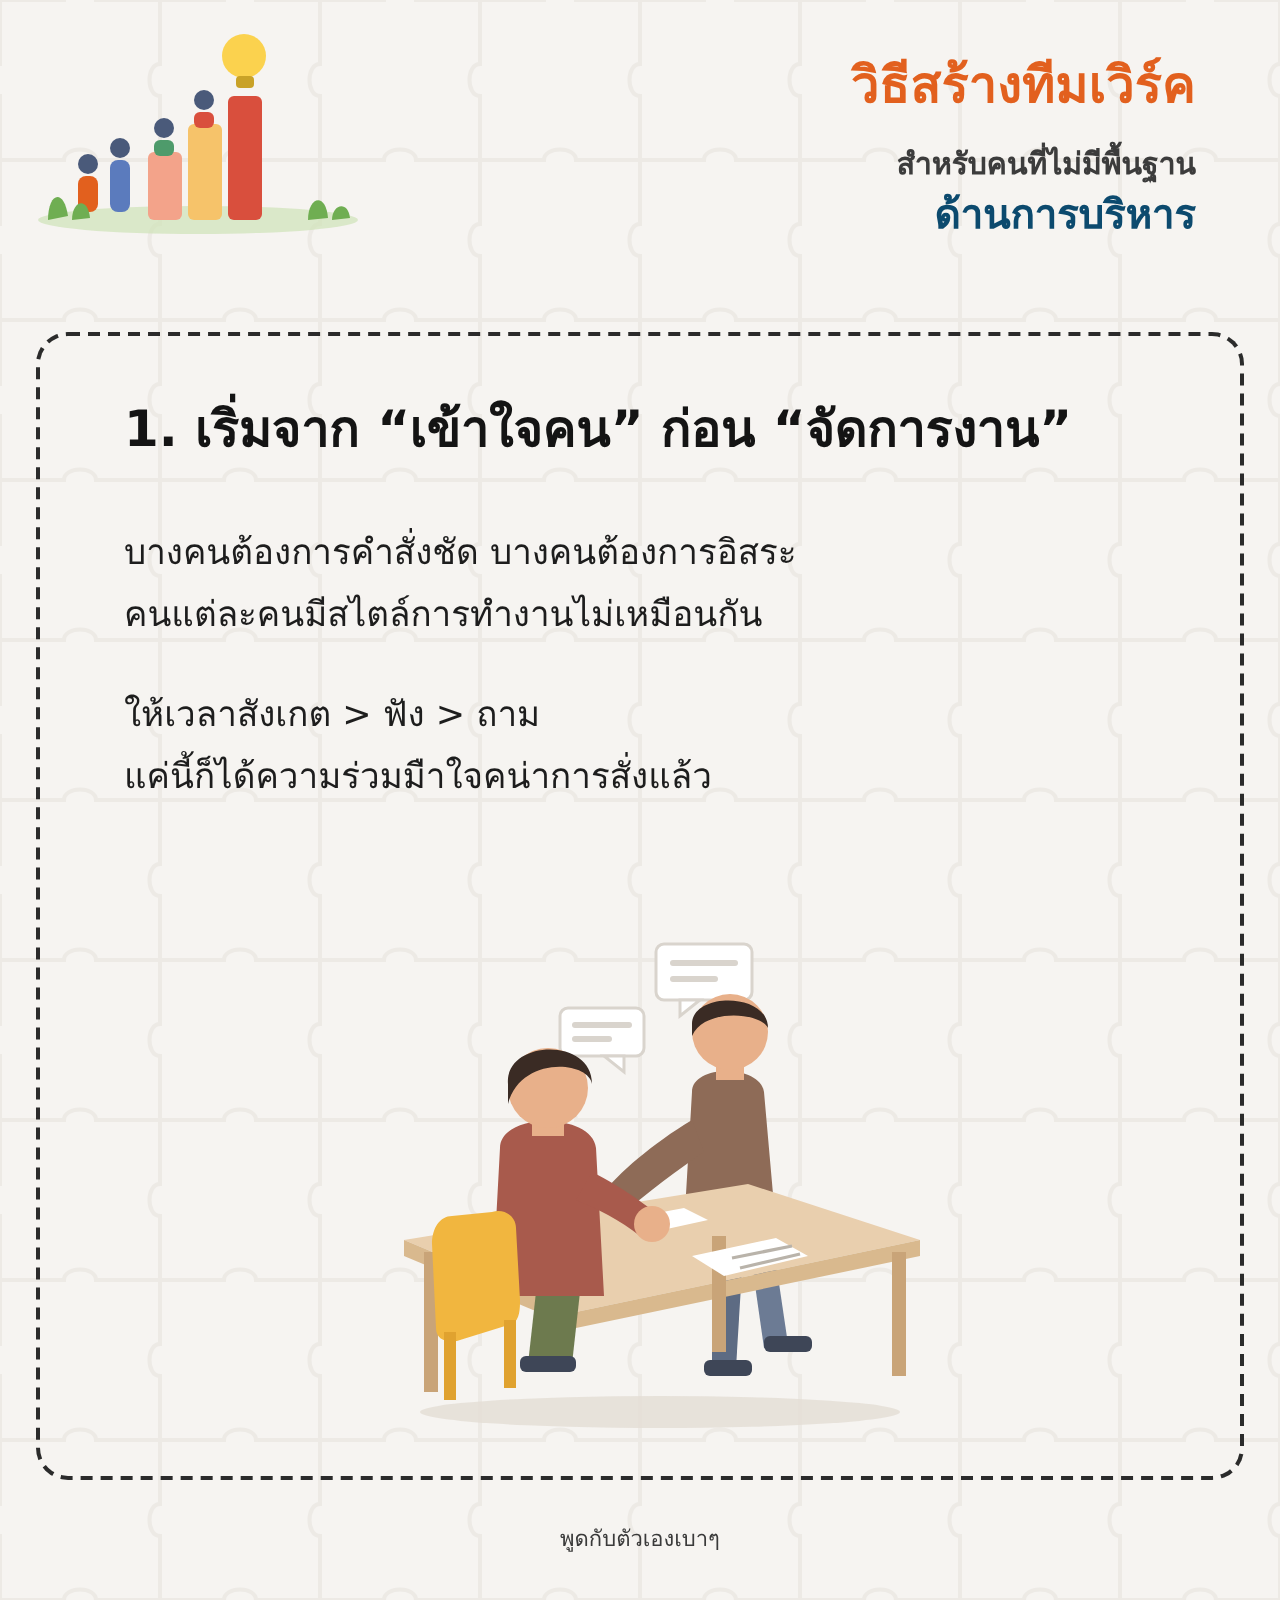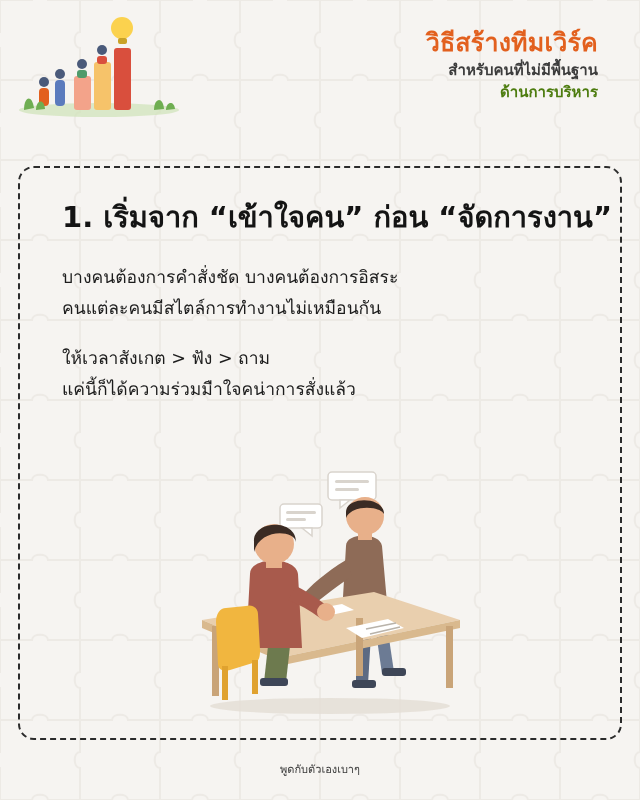--- a/index.html
+++ b/index.html
@@ -53,46 +53,46 @@
     font-size: 25px;
     font-weight: bold;
     letter-spacing: .2px;
     white-space: nowrap;
   }
   .sub-title {
     color: #3c3c3c;
     font-size: 15px;
     font-weight: bold;
     white-space: nowrap;
-    margin-top: 0;
+    margin-top: 12px;
   }
   .sub-title2 {
-    color: #4d7c0f;
-    font-size: 15px;
+    color: #0c4a6e;
+    font-size: 20px;
     font-weight: bold;
     white-space: nowrap;
     margin-top: 2px;
   }
 
   
   .card {
     position: absolute;
     left: 18px;
     top: 166px;
     width: 604px;
     height: 574px;
     border: 2px dashed #2b2b2b;
     border-radius: 16px;
     box-sizing: border-box;
   }
   .headline {
     position: absolute;
     left: 42px;
     top: 26px;
-    font-size: 29px;
+    font-size: 25px;
     font-weight: bold;
     color: #141414;
     white-space: nowrap;
   }
   .body-text {
     position: absolute;
     left: 42px;
     top: 94px;
     font-size: 17.5px;
     color: #1d1d1d;

